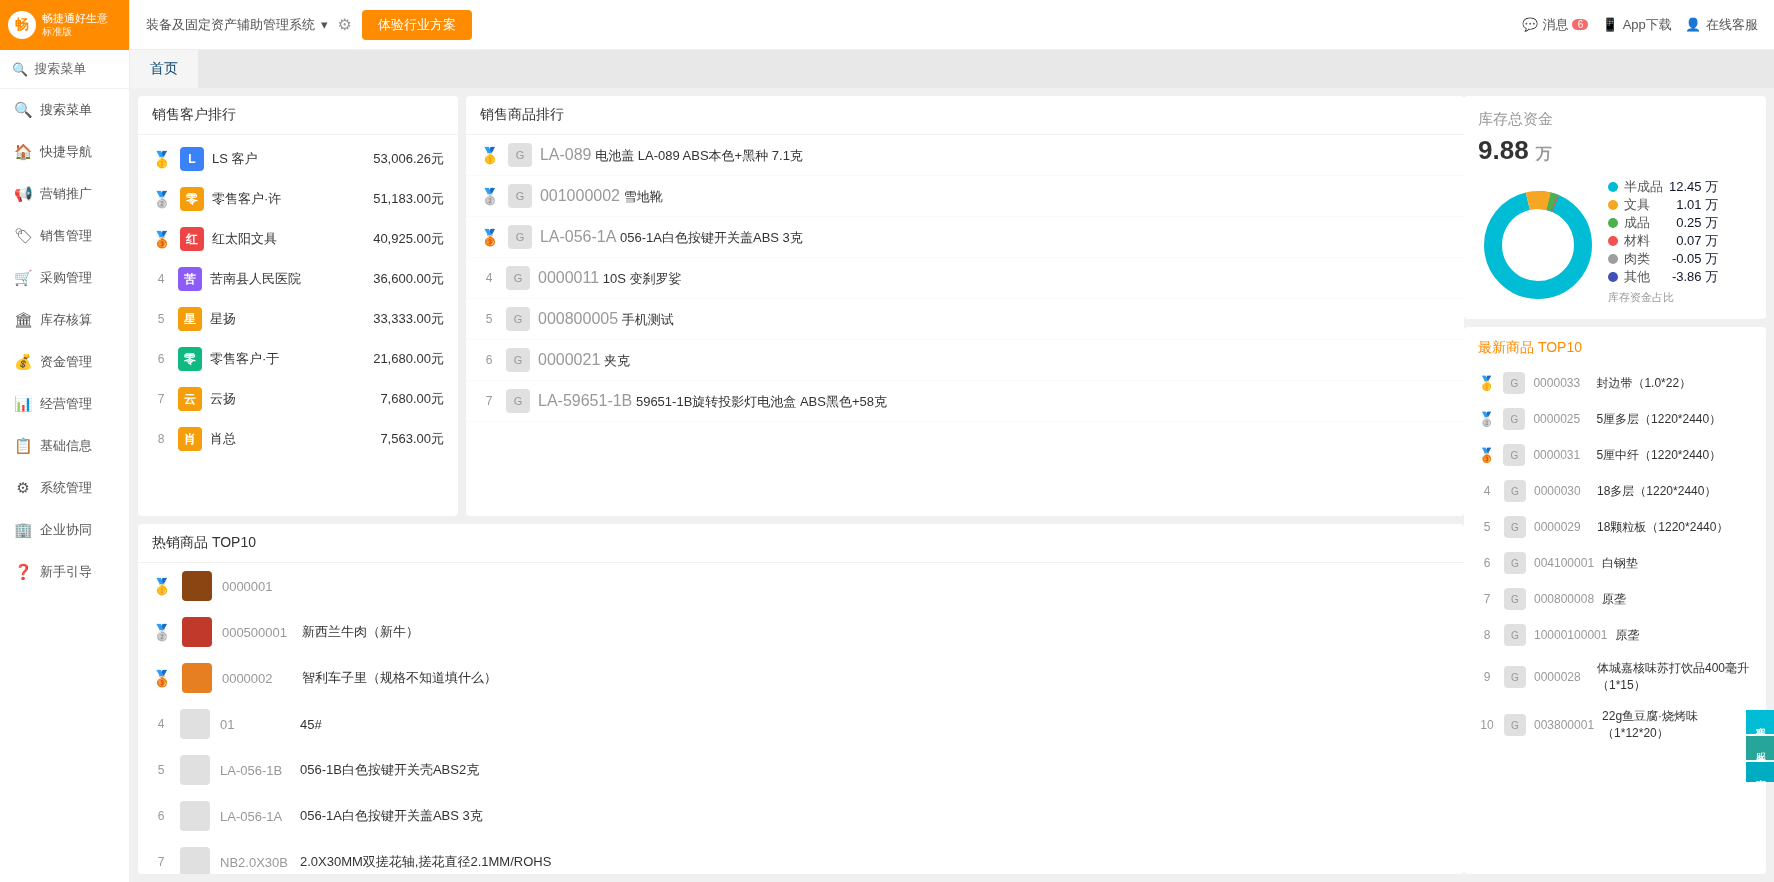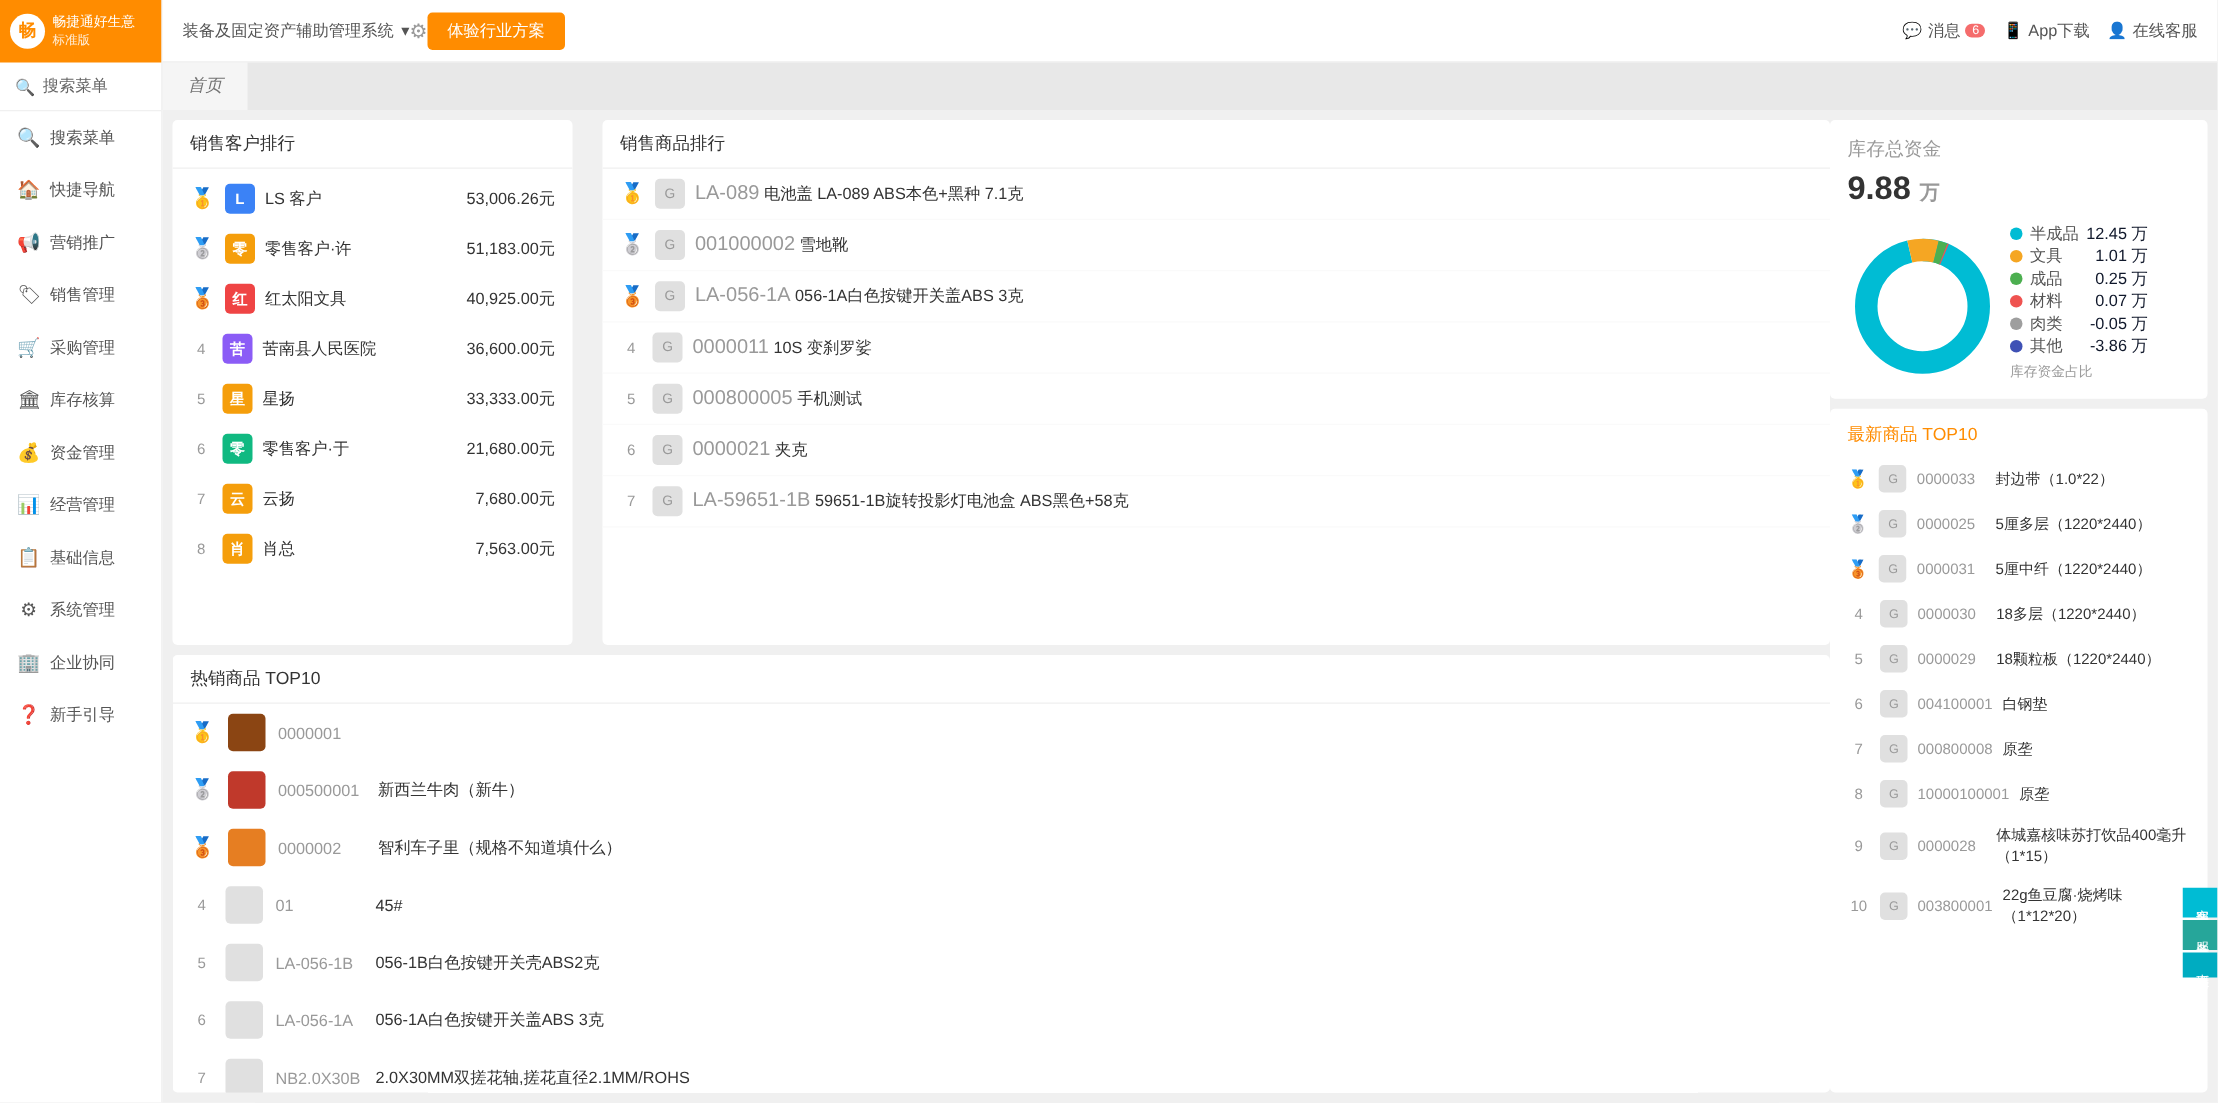--- a/index.html
+++ b/index.html
@@ -68,20 +68,21 @@
       flex-direction: column;
       overflow: hidden;
     }
     .topbar {
       background: #fff;
       border-bottom: 1px solid #eee;
       display: flex;
       align-items: center;
       padding: 0 16px;
       height: 50px;
+      gap: 10px;
       flex-shrink: 0;
     }
     .topbar-system-select {
       display: flex;
       align-items: center;
       gap: 6px;
       color: #555;
       cursor: pointer;
       font-size: 13px;
     }
@@ -124,23 +125,22 @@
       flex-shrink: 0;
     }
     .page-tab {
       padding: 10px 20px;
       cursor: pointer;
       font-size: 14px;
       color: #555;
     }
     .page-tab.active {
       background: #f5f5f5;
-      color: #737373;
+      color: #0c4a6e;
       font-weight: 500;
-      font-style: italic;
     }
 
     .content-body {
       flex: 1;
       display: flex;
       overflow: hidden;
       background: #f0f0f0;
       gap: 0;
     }
 
@@ -150,21 +150,21 @@
       display: flex;
       flex-direction: column;
       overflow: hidden;
       gap: 8px;
       padding: 8px 0 8px 8px;
     }
 
     
     .top-row {
       display: flex;
-      gap: 24px;
+      gap: 8px;
       min-height: 420px;
     }
 
     .panel {
       background: #fff;
       border-radius: 4px;
       overflow: hidden;
     }
 
     .panel-header {

